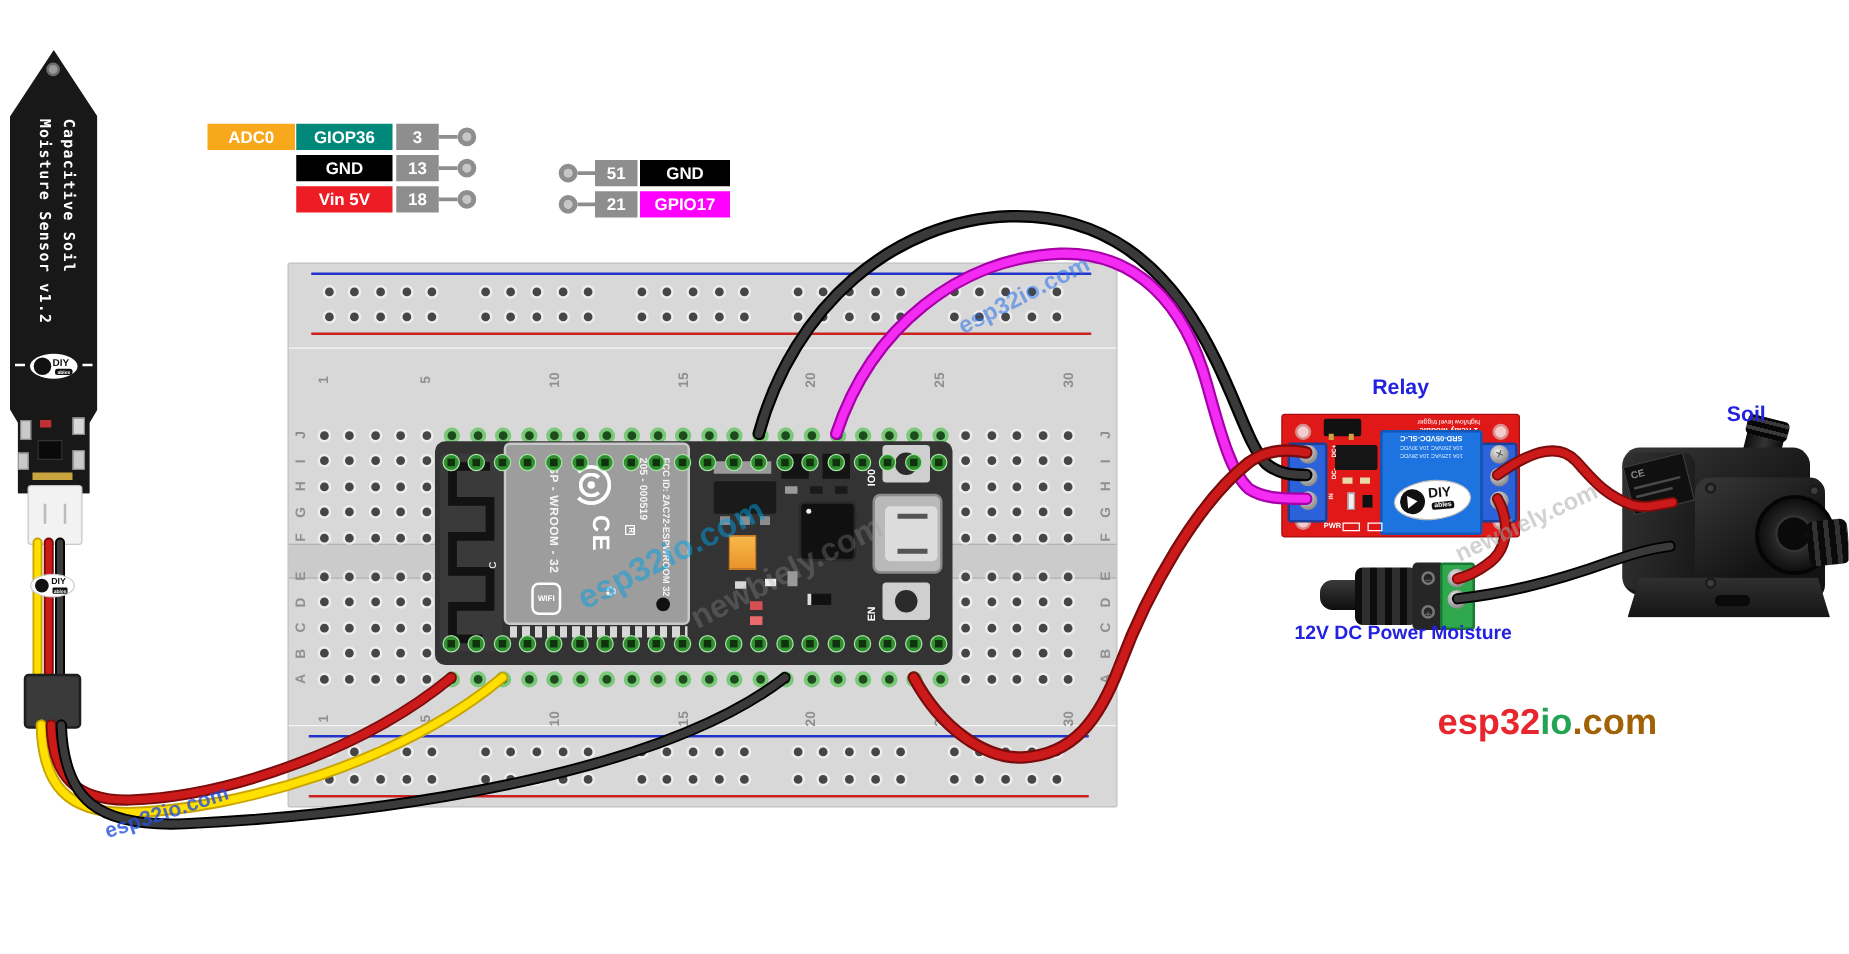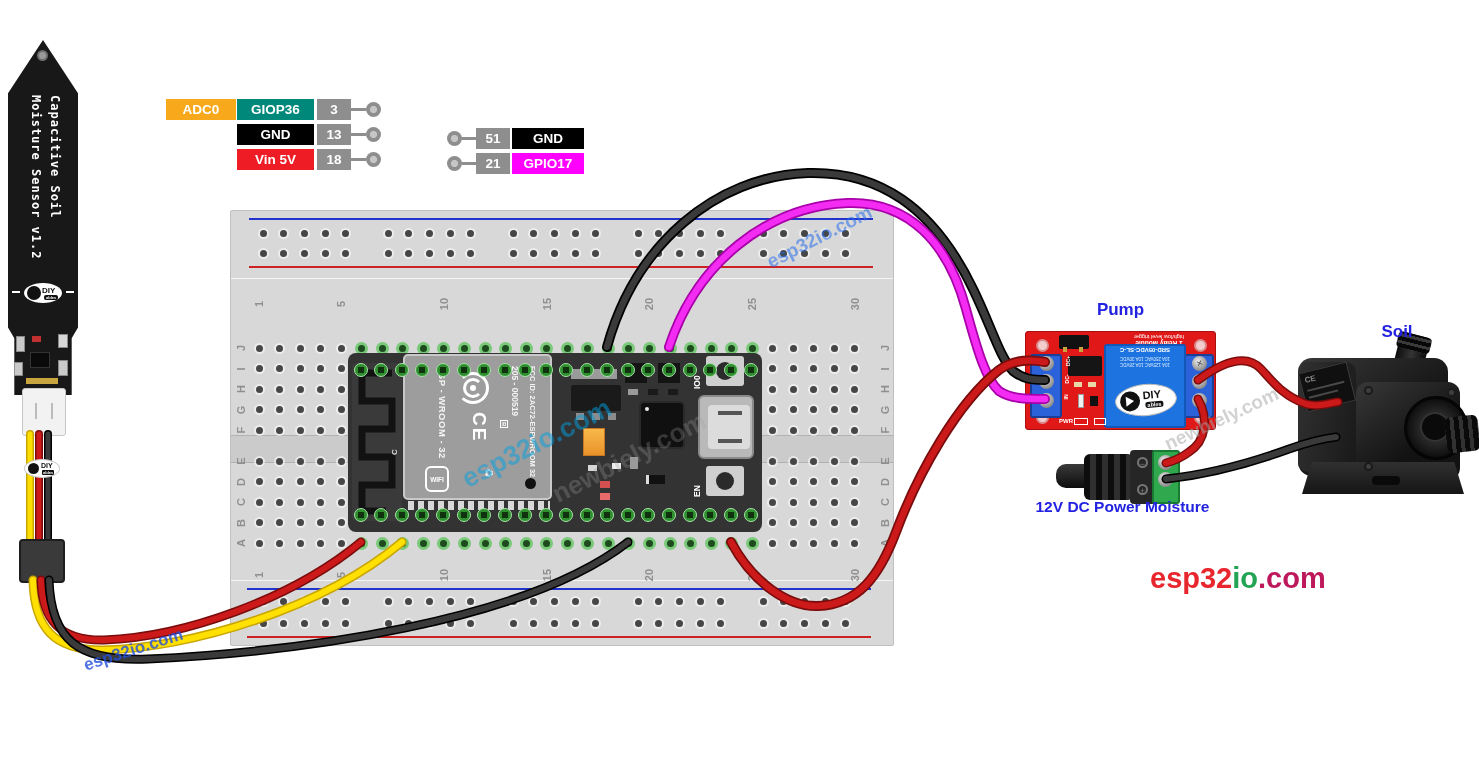--- a/index.html
+++ b/index.html
@@ -816,26 +816,26 @@
       <div class="badge" style="width:72px;background:#000;">GND</div>
     </div>
     <div class="pin-row">
       <div class="pin-hole"></div>
       <div class="pin-line" style="width:14px;"></div>
       <div class="badge b-pin" style="margin-right:2px;">21</div>
       <div class="badge" style="width:72px;background:#ff00ff;">GPIO17</div>
     </div>
   </div>
 
-  <div class="blue-label" style="left:1063px;top:300px;width:115px;">Pump</div>
+  <div class="blue-label" style="left:1063px;top:300px;width:115px;">Relay</div>
   <div class="blue-label" style="left:1357px;top:322px;width:80px;">Soil</div>
   <div class="blue-label" style="left:1015px;top:498px;width:215px;font-size:15.5px;">12V DC Power Moisture</div>
 
   <div class="abs" style="left:1150px;top:562px;width:220px;font-size:29px;font-weight:800;z-index:40;">
-    <span style="color:#e8262d;">esp32</span><span style="color:#23a455;">io</span><span style="color:#be185d;">.com</span>
+    <span style="color:#e8262d;">esp32</span><span style="color:#23a455;">io</span><span style="color:#a16207;">.com</span>
   </div>
 
   <span class="wm" style="left:762px;top:226px;font-size:19px;color:rgba(40,110,235,.55);transform:rotate(-27deg);">esp32io.com</span>
   <span class="wm" style="left:455px;top:428px;font-size:27px;color:rgba(0,160,225,.5);transform:rotate(-27deg);">esp32io.com</span>
   <span class="wm" style="left:545px;top:442px;font-size:26px;color:rgba(160,160,160,.28);transform:rotate(-27deg);">newbiely.com</span>
   <span class="wm" style="left:82px;top:640px;font-size:17px;color:rgba(35,80,220,.8);transform:rotate(-18deg);">esp32io.com</span>
   <span class="wm" style="left:1160px;top:408px;font-size:19px;color:rgba(165,165,165,.5);transform:rotate(-25deg);">newbiely.com</span>
 
 </div>
 

